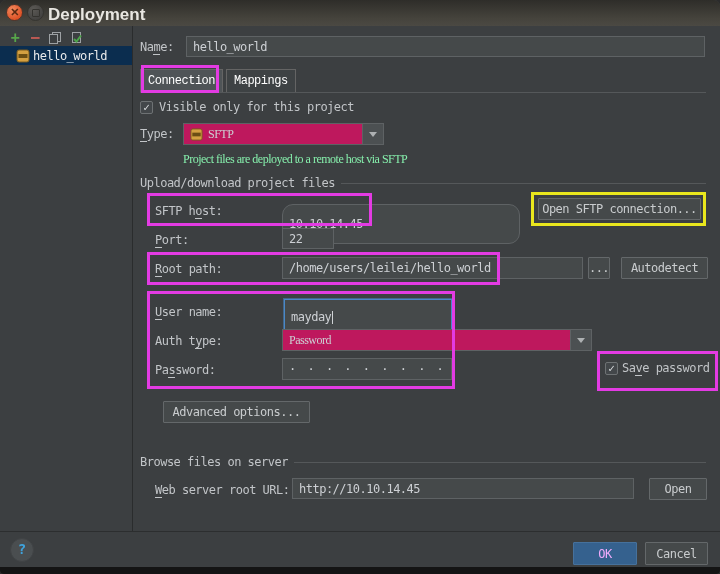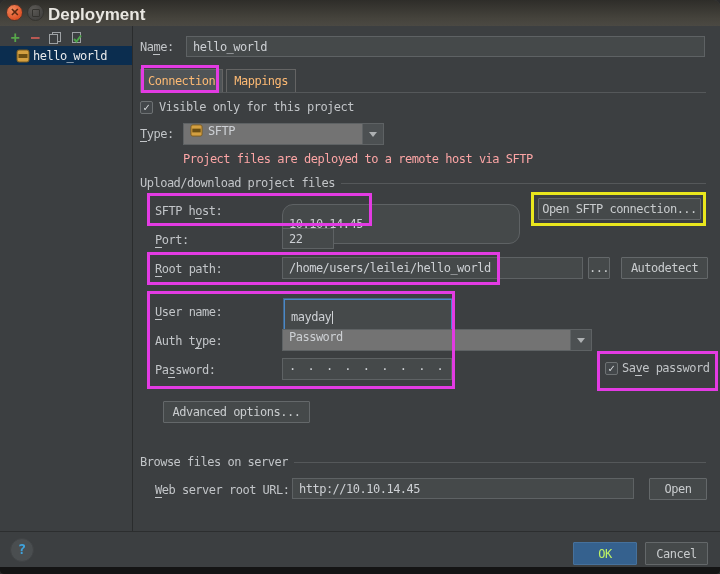--- a/index.html
+++ b/index.html
@@ -23,44 +23,44 @@
   .t-copyok{left:69px;top:5px;}
   .tree-row{position:absolute;left:0;top:20px;width:132px;height:19px;background:#0B2D4F;display:flex;align-items:center;}
   .tree-row .lbl{color:#E9EAEB;margin-left:3px;}
   .tree-icon{margin-left:16px;width:14px;height:14px;flex:0 0 auto;}
 
   
   .label{position:absolute;white-space:nowrap;color:#C2C5C8;}
   .mn{border-bottom:1px solid #C2C5C8;}
   .field{position:absolute;background:#45494A;border:1px solid #5E6264;box-sizing:border-box;color:#CDD0D4;display:flex;align-items:center;padding:0 6px;white-space:nowrap;overflow:hidden;}
   .btn{position:absolute;background:#45494A;border:1px solid #64686A;box-sizing:border-box;color:#C9CCCE;display:flex;align-items:center;justify-content:center;white-space:nowrap;border-radius:1px;}
-  .combo{position:absolute;background:#737373;border:1px solid #5E6264;box-sizing:border-box;color:#CDD0D4;display:flex;padding:0 24px 0 6px;}
+  .combo{position:absolute;background:#be185d;border:1px solid #5E6264;box-sizing:border-box;color:#CDD0D4;display:flex;align-items:center;padding:0 24px 0 6px;font-family:Liberation Serif, serif;}
   .combo .arrowbox{position:absolute;right:0;top:0;bottom:0;width:20px;border-left:1px solid #5E6264;background:#4C5052;display:flex;align-items:center;justify-content:center;}
   .tri{width:0;height:0;border-left:4px solid transparent;border-right:4px solid transparent;border-top:5px solid #AEB1B3;}
   .cb{position:absolute;width:13px;height:13px;background:#43474A;border:1px solid #6E7274;border-radius:2px;box-sizing:border-box;color:#DADDDF;font-size:11px;line-height:11px;text-align:center;letter-spacing:0;}
   .group{position:absolute;display:flex;align-items:center;white-space:nowrap;}
   .group .line{flex:1;height:1px;background:#55585A;margin-left:6px;margin-top:1px;}
-  .hint{position:absolute;color:#fca5a5;white-space:nowrap;}
+  .hint{position:absolute;color:#86efac;white-space:nowrap;font-family:Liberation Serif, serif;}
   .caret{display:inline-block;width:1px;height:13px;background:#CFD2D5;margin-left:1px;}
   .dots{letter-spacing:2px;font-size:12px;}
 
   
   .anno{position:absolute;border:3px solid #E33BE3;pointer-events:none;z-index:60;box-sizing:border-box;}
   .anno-y{border-color:#EAE71D;}
 
   
   .footer{position:absolute;left:0;top:531px;width:720px;height:36px;background:#3C3F41;border-top:1px solid #2C2E2F;}
   .helpbtn{position:absolute;left:10px;top:6px;width:24px;height:24px;border-radius:50%;background:#4A4E50;border:1px solid #404345;box-sizing:border-box;color:#3FA3DC;font-weight:bold;font-size:14px;line-height:21px;text-align:center;letter-spacing:0;}
-  .okbtn{left:573px;top:10px;width:64px;height:23px;background:#35618E;border:1px solid #46719C;color:#bef264;}
+  .okbtn{left:573px;top:10px;width:64px;height:23px;background:#35618E;border:1px solid #46719C;color:#f0abfc;}
   .cancelbtn{left:645px;top:10px;width:63px;height:23px;}
   .bottomstrip{position:absolute;left:0;top:567px;width:720px;height:7px;background:#141414;}
 
   
   .tabs{position:absolute;left:140px;top:68px;width:566px;height:24px;border-bottom:1px solid #55585A;display:flex;align-items:flex-end;}
-  .tab{border:1px solid #646464;border-bottom:none;background:#3E4244;padding:4px 7px 4px 7px;margin-right:3px;color:#fdba74;white-space:nowrap;}
+  .tab{border:1px solid #646464;border-bottom:none;background:#3E4244;padding:4px 7px 4px 7px;margin-right:3px;color:#ffffff;white-space:nowrap;font-family:Liberation Mono, monospace;}
   .tab.active{background:#4F5457;}
 </style>
 </head>
 <body>
 
 <div class="win">
 
   <div class="titlebar">
     <div class="winbtn btn-close">✕</div>
     <div class="winbtn btn-max">

